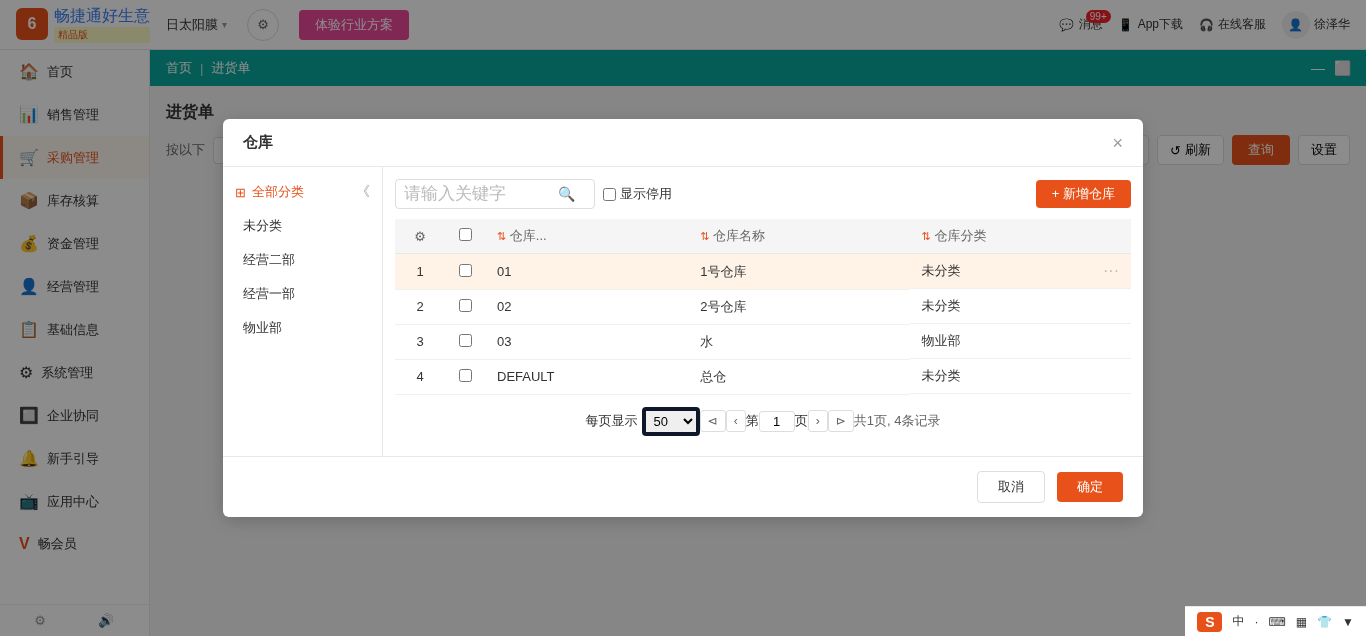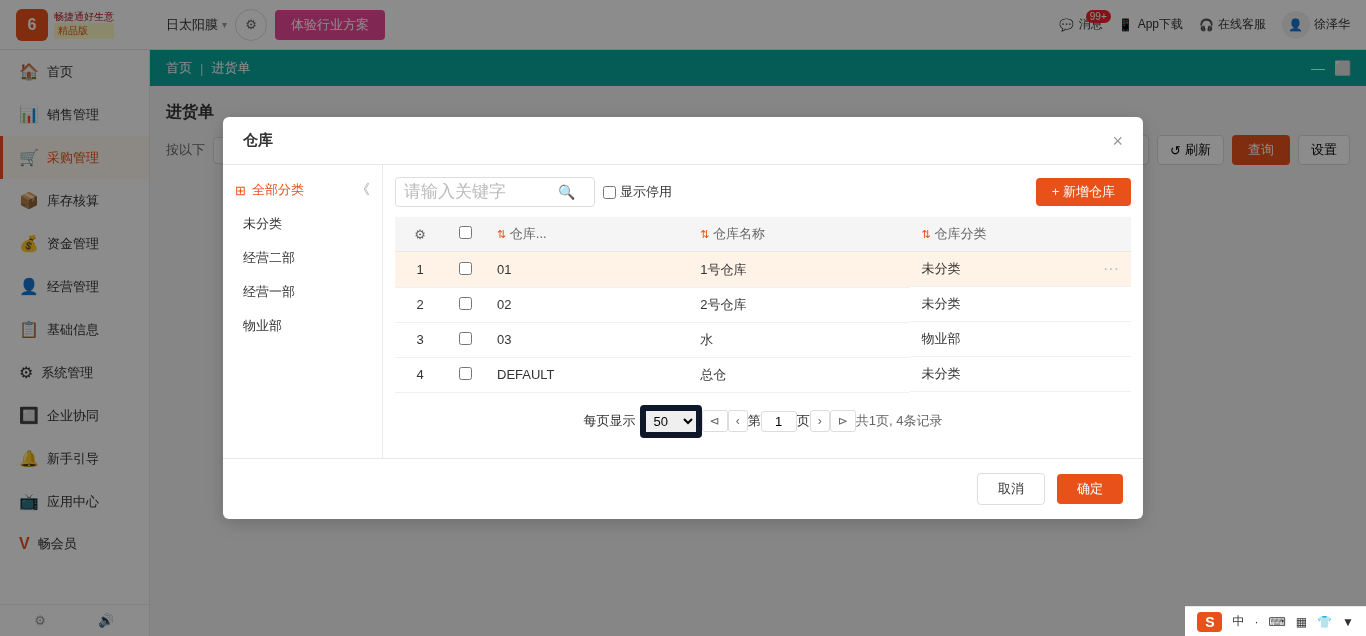--- a/index.html
+++ b/index.html
@@ -27,27 +27,27 @@
       height: 32px;
       background: #e8521a;
       border-radius: 6px;
       display: flex;
       align-items: center;
       justify-content: center;
       color: #fff;
       font-weight: bold;
       font-size: 16px;
     }
-    .logo-text { font-size: 10px; color: #b91c1c; line-height: 1.3; }
+    .logo-text { font-size: 16px; color: #3b82f6; line-height: 1.3; }
     .logo-badge { font-size: 10px; color: #e8521a; background: #fef9c3; padding: 1px 4px; border-radius: 2px; }
     .nav-center {
       flex: 1;
       display: flex;
       align-items: center;
-      gap: 8px;
+      gap: 20px;
     }
     .nav-store {
       display: flex;
       align-items: center;
       gap: 4px;
       font-size: 13px;
       color: #333;
       cursor: pointer;
     }
     .nav-store .arrow { color: #999; font-size: 10px; }
@@ -371,21 +371,21 @@
       gap: 0;
       font-size: 13px;
       color: #333;
     }
     .page-size-select {
       display: flex;
       align-items: center;
       gap: 4px;
     }
     .page-size-select select {
-      border: 6px solid #0f172a;
+      border: 4px solid #0f172a;
       border-radius: 4px;
       padding: 2px 4px;
       font-size: 13px;
     }
     .page-nav-btn {
       padding: 3px 7px;
       border: 1px solid #ddd;
       border-radius: 3px;
       background: #fff;
       cursor: pointer;

